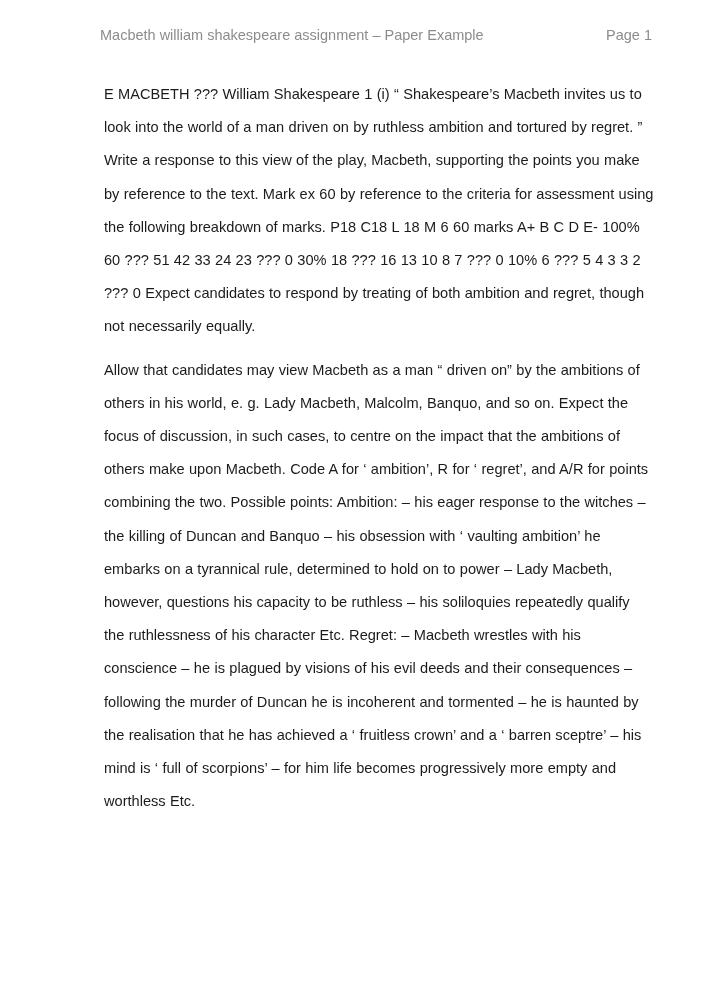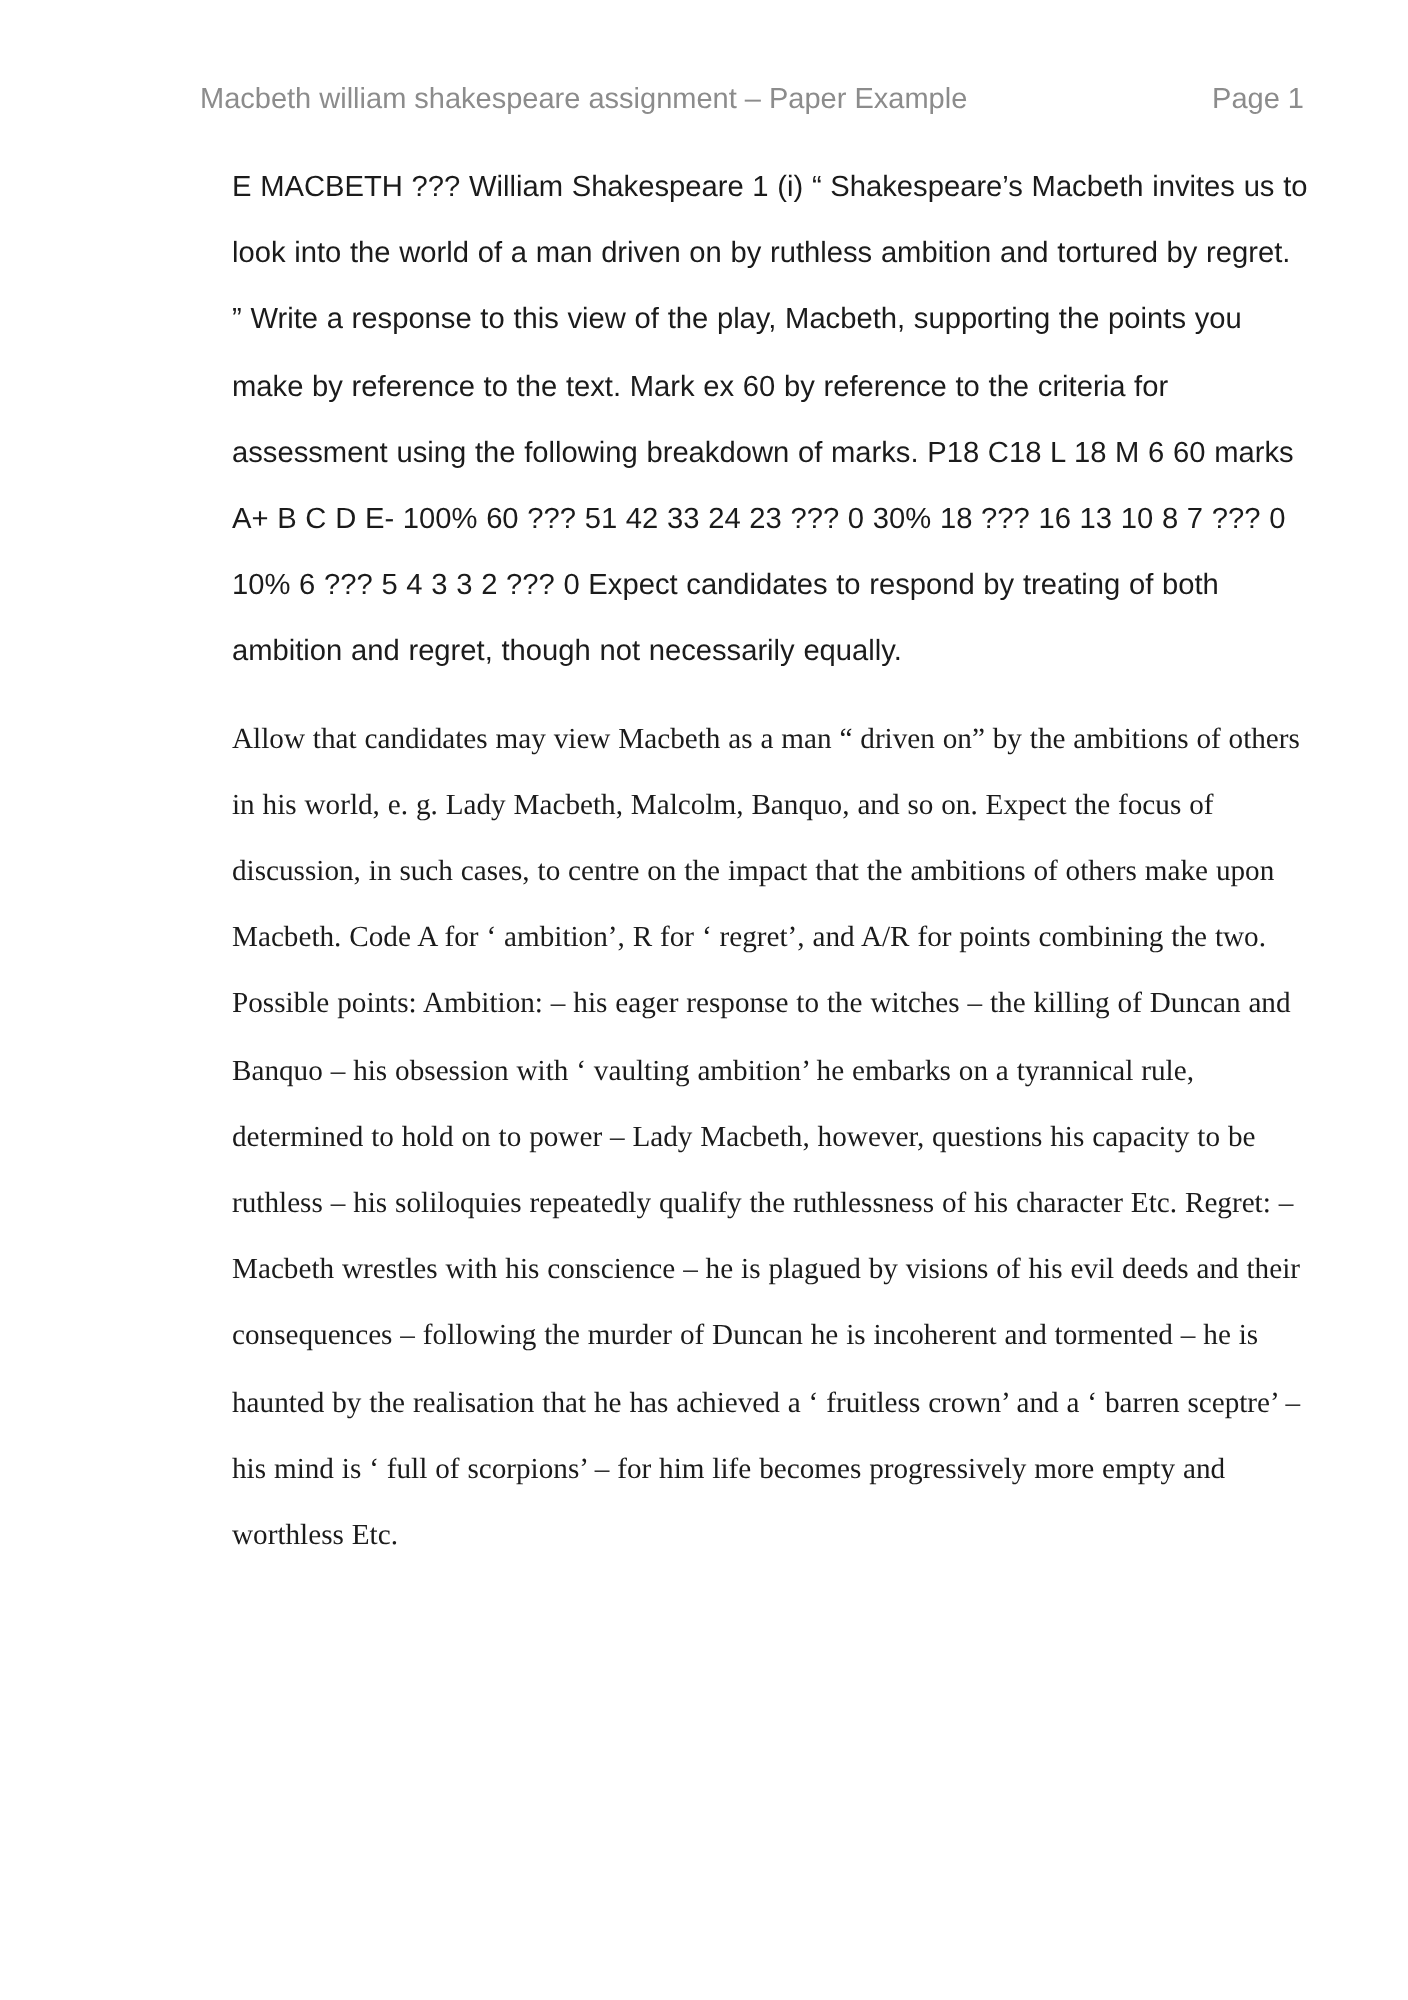--- a/index.html
+++ b/index.html
@@ -19,21 +19,21 @@
     position: absolute;
     left: 0;
     top: 0;
     width: 704px;
     height: 1000px;
     background: #ffffff;
   }
   .page-header {
     position: absolute;
     left: 100px;
-    top: 40px;
+    top: 25px;
     width: 552px;
     height: 20px;
     display: flex;
     align-items: baseline;
     justify-content: space-between;
     color: #8c8c8c;
     font-size: 14.5px;
     line-height: 20px;
     white-space: nowrap;
   }
@@ -44,30 +44,29 @@
     color: #8c8c8c;
     padding-left: 12px;
   }
   .content {
     position: absolute;
     left: 100px;
     top: 78px;
     width: 554px;
   }
   .para {
-    margin: 0 0 10px 16px;
+    margin: 0 0 10px 4px;
     color: #1b1b1b;
     font-size: 14.6px;
     line-height: 33.2px;
     text-align: left;
     word-spacing: 0.02em;
   }
   .para:last-child {
     margin-bottom: 0;
-    font-family: Liberation Serif, serif;
   }
   .page-footer {
     position: absolute;
     left: 100px;
     top: 939px;
     width: 560px;
     color: #8c8c8c;
     font-size: 14.5px;
     line-height: 20px;
     white-space: nowrap;

